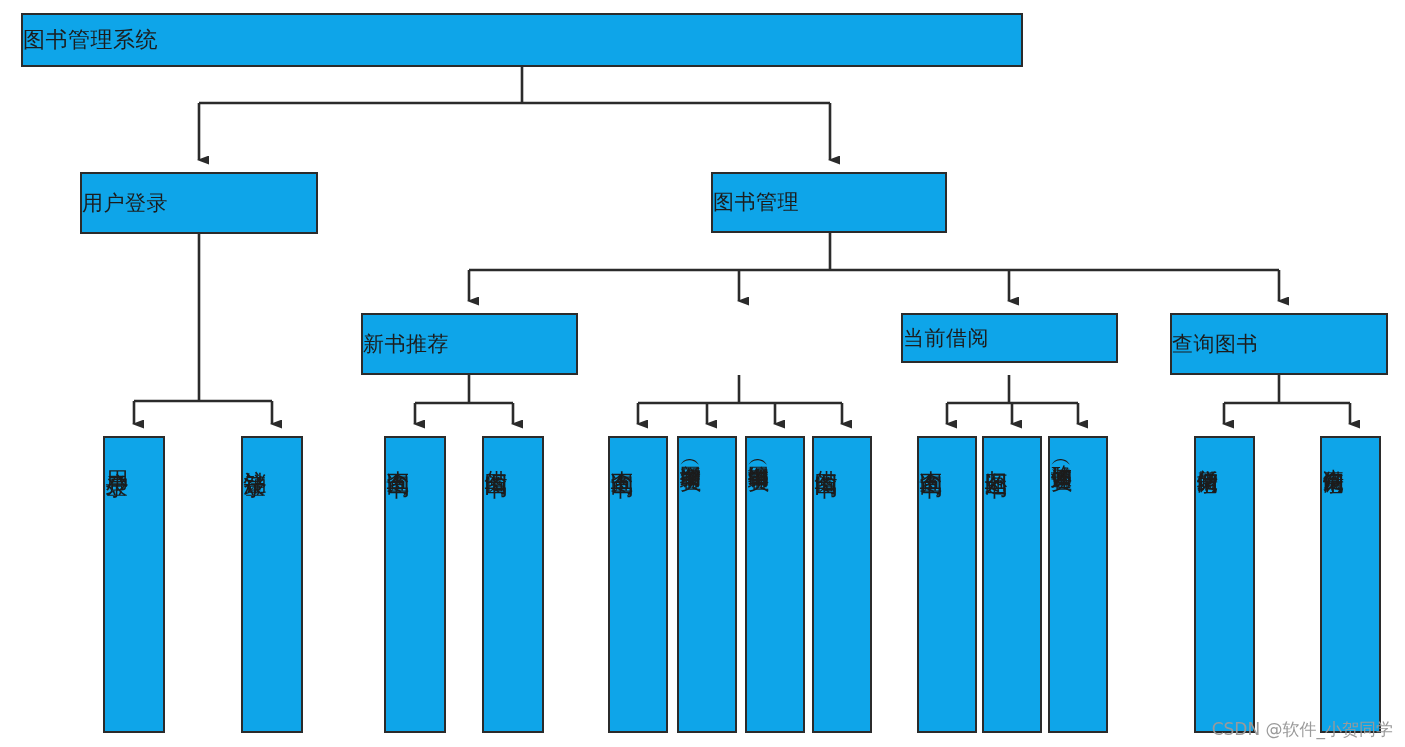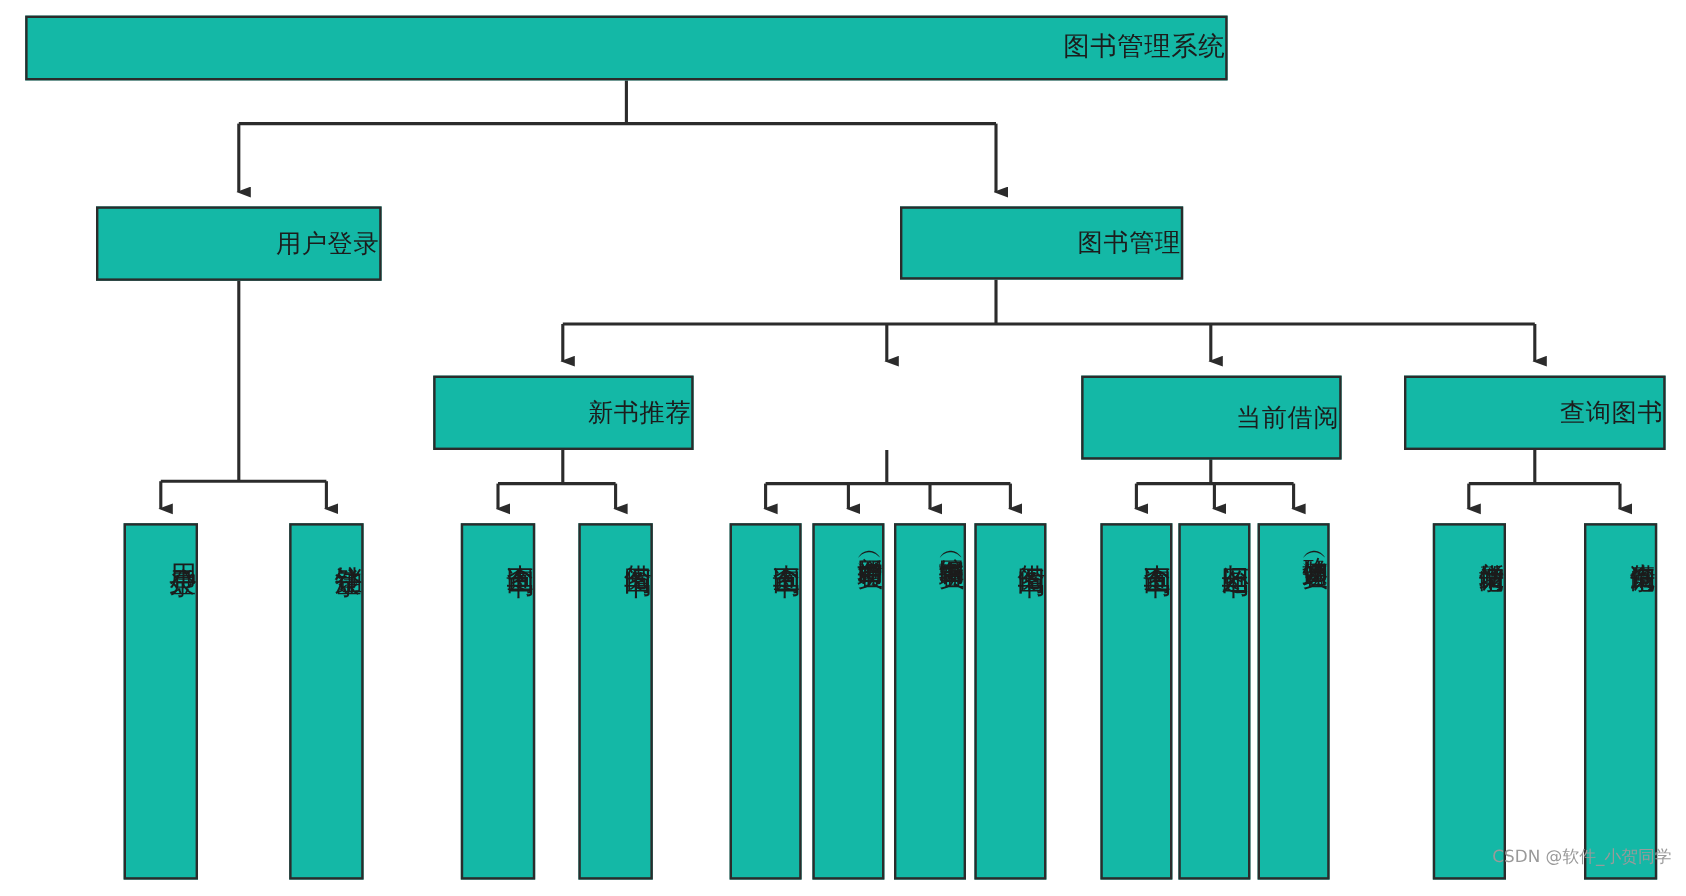--- a/index.html
+++ b/index.html
@@ -22,24 +22,24 @@
     position: absolute;
     left: 0;
     top: 0;
     width: 1405px;
     height: 747px;
   }
   .node {
     position: absolute;
     box-sizing: border-box;
     border: 2px solid #2b2b2b;
-    background: #14b8a6;
+    background: #0ea5e9;
     display: flex;
     align-items: center;
-    justify-content: flex-end;
+    justify-content: flex-start;
     color: #1c1c1c;
     z-index: 3;
   }
   .node-label {
     display: block;
     text-align: center;
     line-height: 1.18;
     white-space: nowrap;
   }
   .node.horizontal .node-label {
@@ -62,22 +62,22 @@
     letter-spacing: 2px;
     white-space: nowrap;
   }
   .node.vertical.narrow .node-label {
     font-size: 21px;
     letter-spacing: 1px;
   }
   #watermark {
     position: absolute;
     right: 12px;
-    bottom: 24px;
-    font-size: 14px;
+    bottom: 6px;
+    font-size: 17px;
     color: #9a9a9a;
     z-index: 9;
     white-space: nowrap;
     font-family: "DejaVu Sans", "Liberation Sans", sans-serif;
   }
 </style>
 </head>
 <body>
 
 <div id="diagram-root">
@@ -134,28 +134,28 @@
     </g>
   </svg>
 
   <div class="node root horizontal" style="left:21px; top:13px; width:1002px; height:54px;">
     <span class="node-label">图书管理系统</span>
   </div>
 
   <div class="node horizontal" style="left:80px; top:172px; width:238px; height:62px;">
     <span class="node-label">用户登录</span>
   </div>
-  <div class="node horizontal" style="left:711px; top:172px; width:236px; height:61px;margin-left:39px;">
+  <div class="node horizontal" style="left:711px; top:172px; width:236px; height:61px;">
     <span class="node-label">图书管理</span>
   </div>
 
-  <div class="node horizontal" style="left:361px; top:313px; width:217px; height:62px;padding-left:36px;">
+  <div class="node horizontal" style="left:361px; top:313px; width:217px; height:62px;">
     <span class="node-label">新书推荐</span>
   </div>
-  <div class="node horizontal" style="left:901px; top:313px; width:217px; height:70px;">
+  <div class="node horizontal" style="left:901px; top:313px; width:217px; height:50px;">
     <span class="node-label">当前借阅</span>
   </div>
   <div class="node horizontal" style="left:1170px; top:313px; width:218px; height:62px;">
     <span class="node-label">查询图书</span>
   </div>
 
   <div class="node vertical" style="left:103px; top:436px; width:62px; height:297px;">
     <span class="node-label">用户登录</span>
   </div>
   <div class="node vertical" style="left:241px; top:436px; width:62px; height:297px;">

